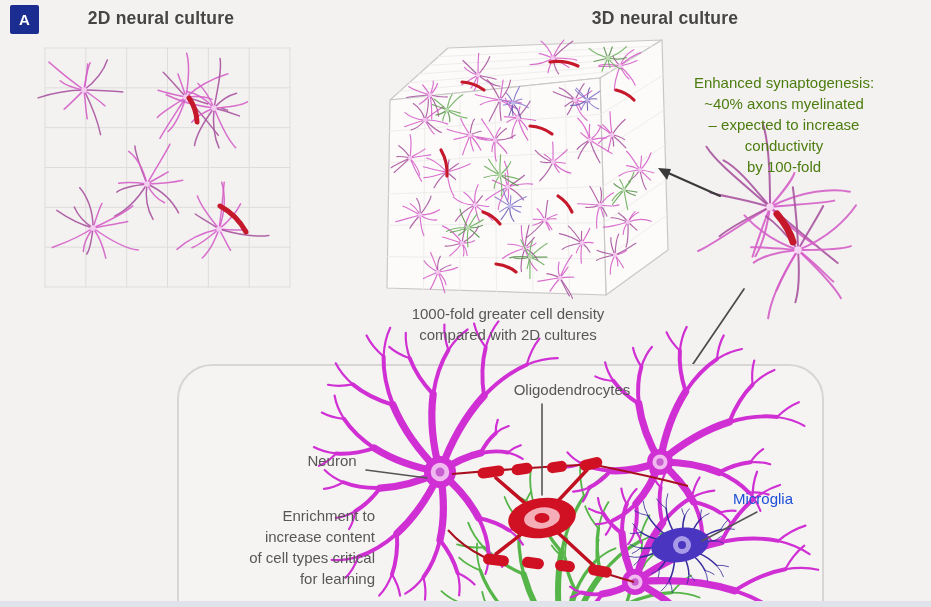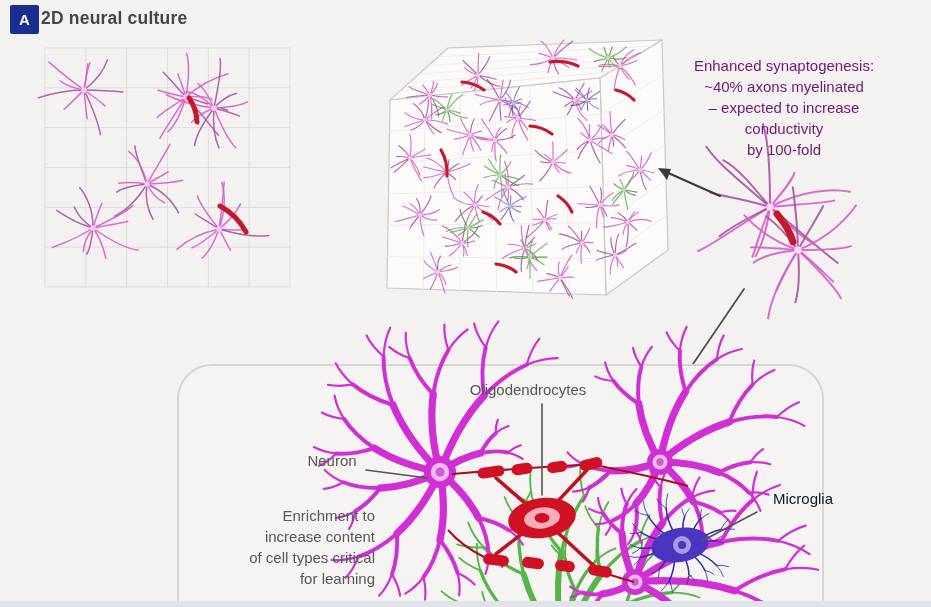--- a/index.html
+++ b/index.html
@@ -2,21 +2,21 @@
 <html><head>
 <meta charset="utf-8">
 <style>
   html,body{margin:0;padding:0;background:#e9e9e7;}
   .stage{position:relative;width:931px;height:607px;background:#f3f2f0;overflow:hidden;
          font-family:"Liberation Sans",sans-serif;}
   #figure-svg{position:absolute;left:0;top:0;}
   .badge{position:absolute;left:10px;top:5px;width:29px;height:29px;border-radius:2px;
          display:flex;align-items:center;justify-content:center;
          font-size:15px;font-weight:bold;}
-  .title{position:absolute;font-size:17.5px;font-weight:600;letter-spacing:.2px;}
+  .title{position:absolute;font-size:17.5px;font-weight:600;text-align:center;letter-spacing:.2px;}
   .txt{position:absolute;font-size:15px;line-height:21px;white-space:pre-line;text-align:right;}
   .center{text-align:center;}
   .right{text-align:center;}
   .lbl{position:absolute;font-size:15px;}
   .bottom-strip{position:absolute;left:0;bottom:0;width:931px;height:6px;background:#e0e4ea;}
 </style>
 </head>
 <body>
 
 <div class="stage" style="background: rgb(243, 242, 240);">
@@ -872,29 +872,32 @@
       <g>
         <line x1="542" y1="404" x2="542" y2="495" stroke="#555555" stroke-width="1.6" stroke-linecap="round"></line>
         <line x1="366" y1="470" x2="427" y2="478" stroke="#555555" stroke-width="1.6" stroke-linecap="round"></line>
         <line x1="757" y1="512" x2="702" y2="541" stroke="#555555" stroke-width="1.6" stroke-linecap="round"></line>
       </g>
     </svg>
 
   <div class="badge" style="background: rgb(27, 45, 144); color: rgb(255, 255, 255);">A</div>
 
   <div class="title" style="left: 41px; top: 8px; width: 240px; color: rgb(69, 69, 69);">2D neural culture</div>
+  <div class="title" style="left: 545px; top: 8px; width: 240px; color: rgb(69, 69, 69);">3D neural culture</div>
 
-  <div class="txt center" style="left: 664px; top: 55px; width: 240px; color: #701a75;">Enhanced synaptogenesis:
+  <div class="txt center" style="left: 664px; top: 72px; width: 240px; color: #4d7c0f;">Enhanced synaptogenesis:
 ~40% axons myelinated
 – expected to increase
 conductivity
 by 100-fold</div>
+  <div class="txt center" style="left: 378px; top: 303px; width: 260px; color: rgb(87, 87, 87);">1000-fold greater cell density
+compared with 2D cultures</div>
   <div class="txt" style="left: 200px; top: 505px; width: 175px; color: rgb(87, 87, 87);">Enrichment to
 increase content
 of cell types critical
 for learning</div>
 
-  <div class="lbl center" style="left: 437px; top: 381px; width: 182px; color: rgb(87, 87, 87);">Oligodendrocytes</div>
+  <div class="lbl center" style="left: 437px; top: 381px; width: 182px; color: rgb(87, 87, 87); padding-left: 44px;">Oligodendrocytes</div>
   <div class="lbl right" style="left: 302px; top: 452px; width: 60px; color: rgb(87, 87, 87);">Neuron</div>
-  <div class="lbl" style="left: 733px; top: 490px; width: 90px; color: #0f172a; margin-left: 40px;">Microglia</div>
+  <div class="lbl" style="left: 733px; top: 490px; width: 90px; color: #1d4ed8;">Microglia</div>
 
   <div class="bottom-strip"></div>
 </div>
 
 </body></html>

